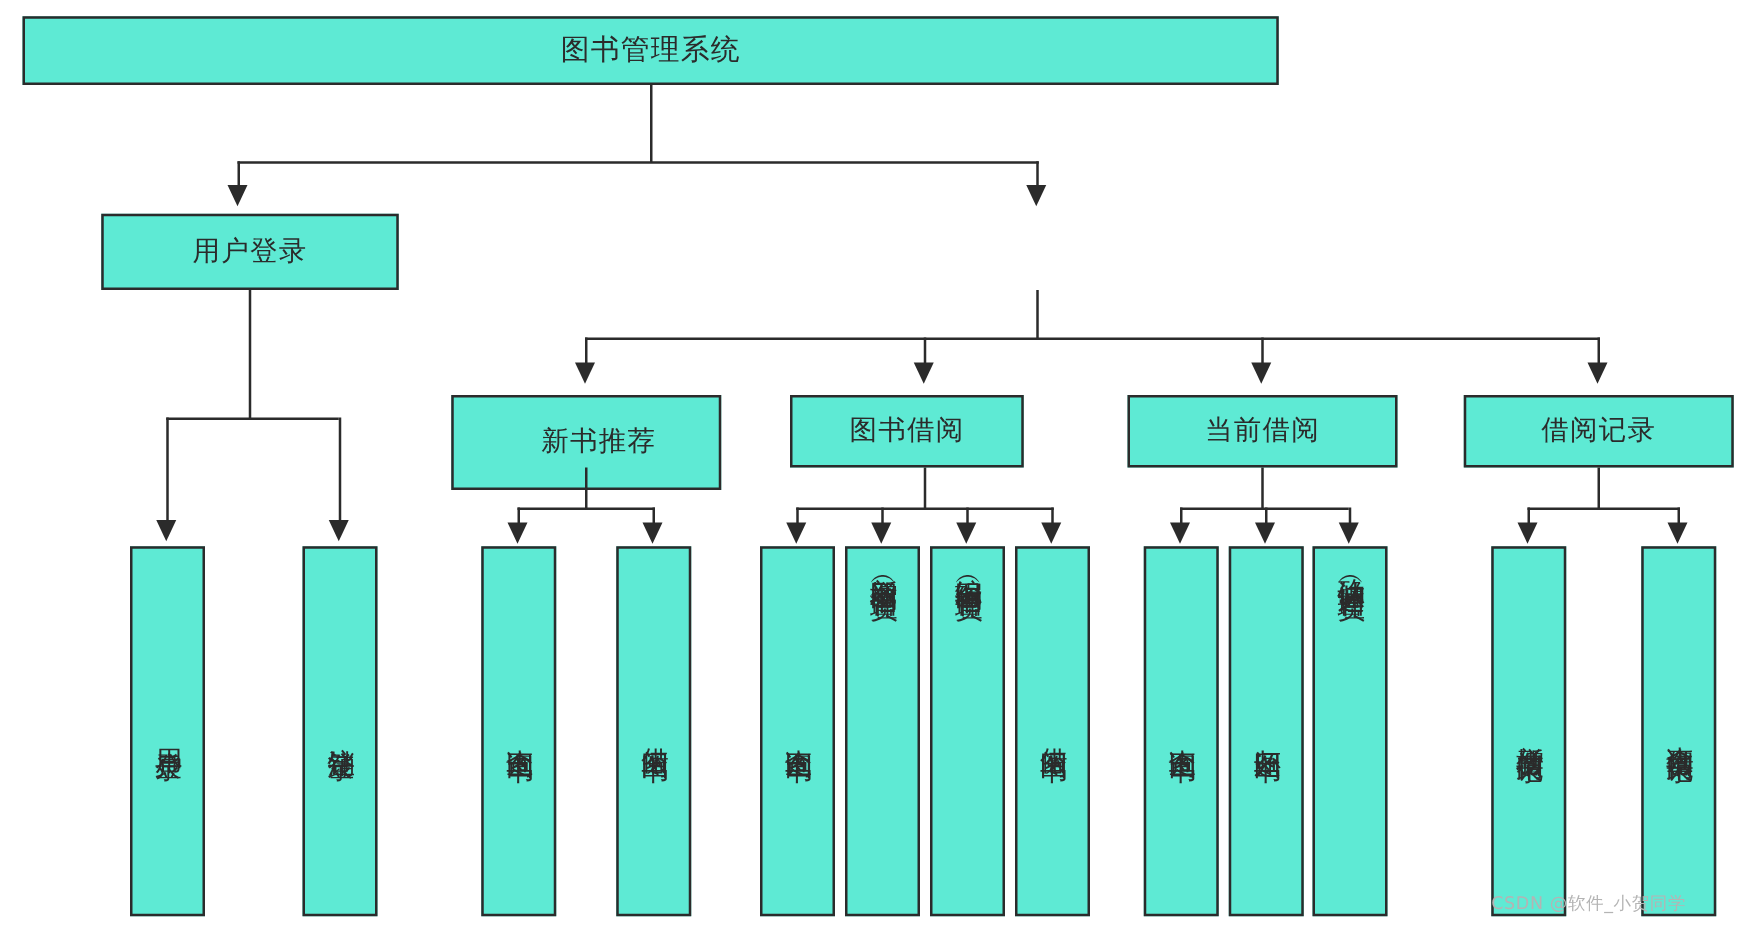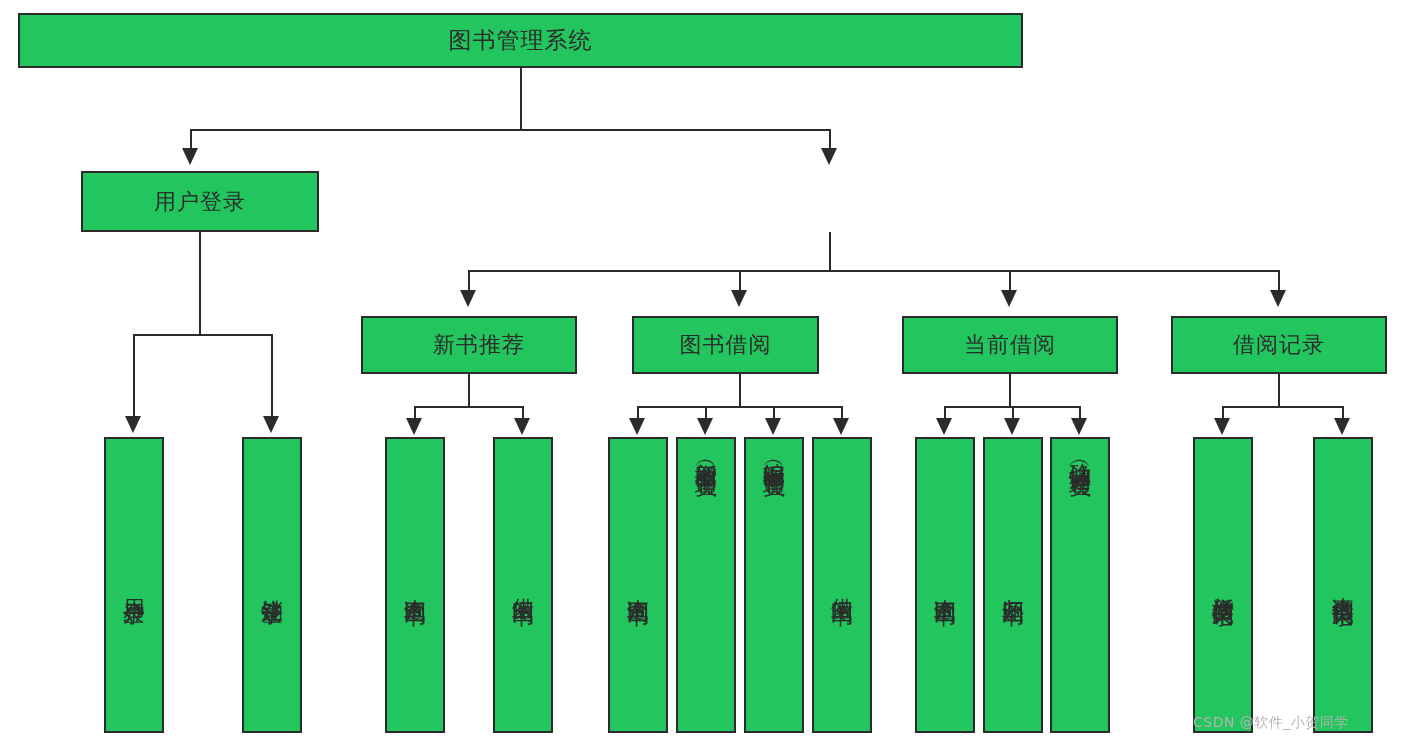--- a/index.html
+++ b/index.html
@@ -15,21 +15,21 @@
     position: relative;
     width: 1405px;
     height: 747px;
     background: #ffffff;
     overflow: hidden;
   }
   
   .box {
     position: absolute;
     box-sizing: border-box;
-    background: #22c55e;
+    background: #5eead4;
     border: 2px solid #2b2b2b;
     display: flex;
     align-items: center;
     justify-content: center;
     color: #2b2b2b;
   }
   .box-h {
     font-size: 22px;
     letter-spacing: 1px;
     line-height: 1;
@@ -117,21 +117,21 @@
   <div class="ln hln" style="left:468px; top:270px; width:812px;"></div>
   <div class="ln vln" style="left:468px; top:270px; height:22px;"></div>
   <div class="arrow" style="left:460px; top:290px;"></div>
   <div class="ln vln" style="left:739px; top:270px; height:22px;"></div>
   <div class="arrow" style="left:731px; top:290px;"></div>
   <div class="ln vln" style="left:1009px; top:270px; height:22px;"></div>
   <div class="arrow" style="left:1001px; top:290px;"></div>
   <div class="ln vln" style="left:1278px; top:270px; height:22px;"></div>
   <div class="arrow" style="left:1270px; top:290px;"></div>
 
-  <div class="box box-h" style="left:361px; top:316px; width:216px; height:58px;padding-left:20px;">新书推荐</div>
+  <div class="box box-h" style="left:361px; top:316px; width:216px; height:76px;padding-left:20px;">新书推荐</div>
 
   <div class="box box-h" style="left:632px; top:316px; width:187px; height:58px;">图书借阅</div>
 
   <div class="box box-h" style="left:1171px; top:316px; width:216px; height:58px;">借阅记录</div>
 
   <div class="box box-h" style="left:902px; top:316px; width:216px; height:58px;">当前借阅</div>
 
   <div class="ln vln" style="left:468px; top:374px; height:34px;"></div>
   <div class="ln hln" style="left:414px; top:406px; width:110px;"></div>
   <div class="ln vln" style="left:414px; top:406px; height:14px;"></div>

